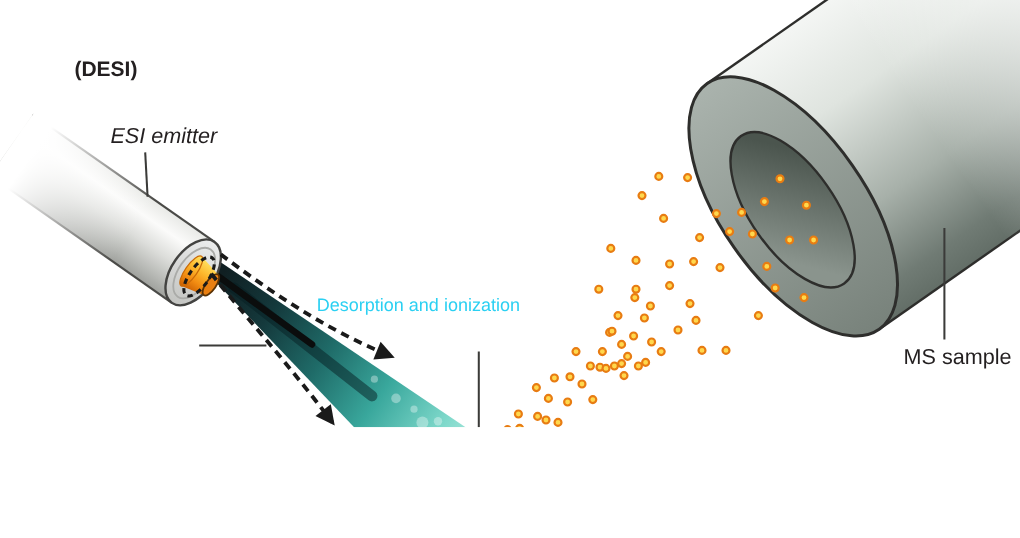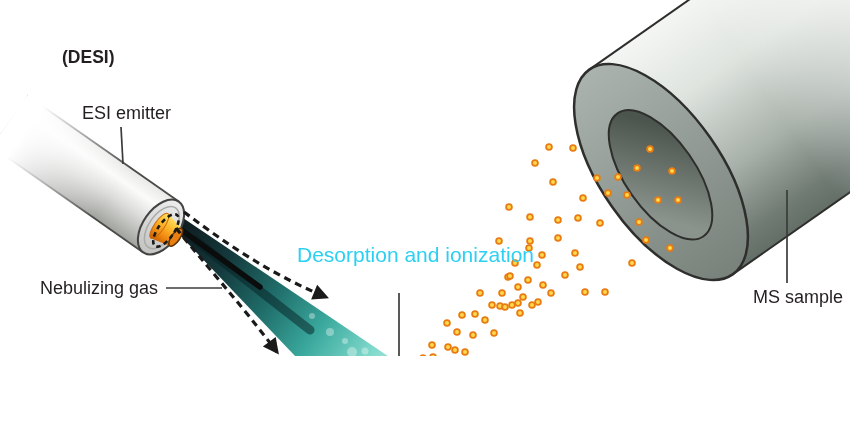--- a/index.html
+++ b/index.html
@@ -1,22 +1,22 @@
 <!DOCTYPE html>
 <html><head>
 <meta charset="utf-8">
 <style>
   html,body{margin:0;padding:0;background:#fff;}
   .stage{position:relative;width:850px;height:356px;background:#ffffff;overflow:hidden;
          font-family:"Liberation Sans",sans-serif;}
   .stage svg{position:absolute;left:0;top:0;}
   .lbl{position:absolute;color:#231f20;font-size:18px;white-space:nowrap;}
   .lbl.bold{font-weight:bold;font-size:17.5px;}
-  .caption{position:absolute;left:274px;top:244px;width:260px;text-align:right;
-           font-size:21px;line-height:21px;}
+  .caption{position:absolute;left:264px;top:244px;width:260px;text-align:left;
+           font-size:15px;line-height:21px;}
 </style>
 </head>
 <body>
 
 <div class="stage">
   <svg width="850" height="448" viewBox="0 0 850 448">
     <defs>
       <linearGradient id="gradTube" gradientUnits="userSpaceOnUse" x1="0" y1="-31" x2="0" y2="31">
         <stop offset="0" stop-color="#e8e9e6"></stop>
           <stop offset="0.25" stop-color="#fbfbfa"></stop>
@@ -205,19 +205,18 @@
 
     <g stroke="#3b3b39" stroke-width="1.7">
       <line x1="121" y1="127" x2="123" y2="164"></line>
       <line x1="166" y1="288" x2="222" y2="288"></line>
       <line x1="787" y1="190" x2="787" y2="283"></line>
       <line x1="399" y1="293" x2="399" y2="364"></line>
     </g>
   </svg>
 
   <div class="lbl bold" style="left:62px;top:47px;">(DESI)</div>
-  <div class="lbl" style="left:82px;top:103px;">ESI emitter</div>
-  <div class="lbl" style="left:40px;top:278px;">Nebulizing gas</div>
+  <div class="lbl" style="left:92px;top:103px;font-style:italic;">ESI emitter</div>
   <div class="lbl" style="left:753px;top:287px;">MS sample</div>
   <div class="caption" style="color: rgb(43, 208, 242);">
     <div>Desorption and ionization</div>
   </div>
 </div>
 
 </body></html>

